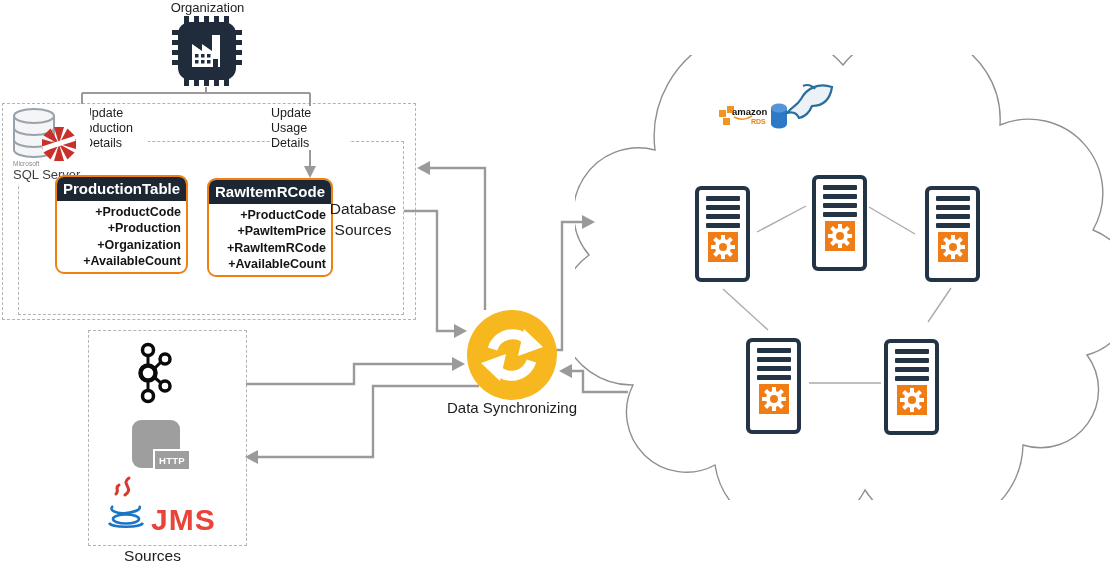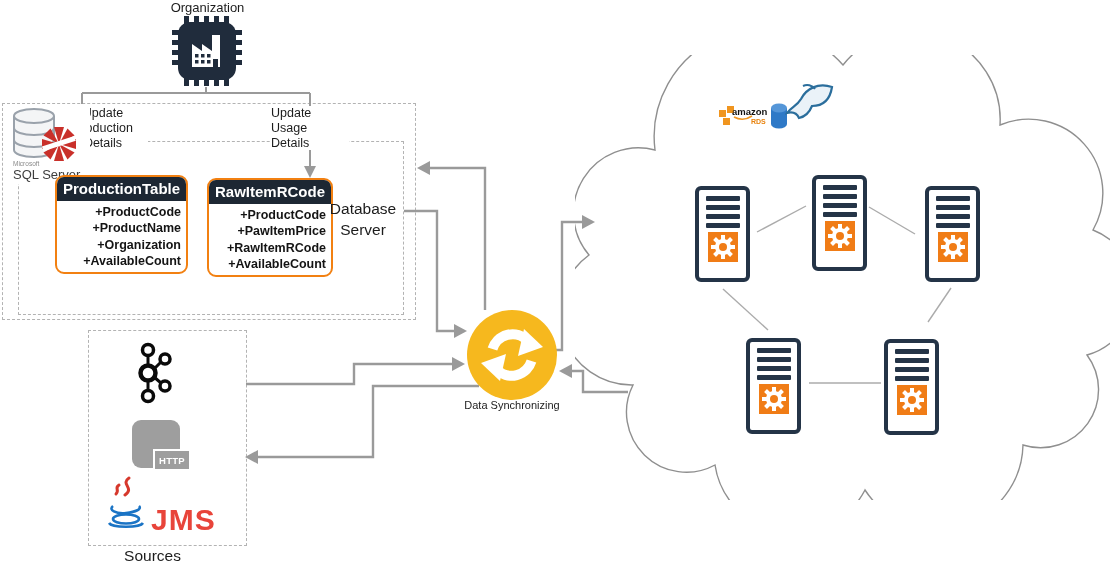--- a/index.html
+++ b/index.html
@@ -146,37 +146,37 @@
       </g>
       <text x="7" y="62" font-size="6.5" fill="#8a8a8a">Microsoft</text>
       <text x="7" y="75" font-size="13" fill="#3d3d3d">SQL Server</text>
     </svg>
   </div>
 
   <div class="table-box" style="left:55px;top:175px;width:133px;height:99px;">
     <div class="table-head">ProductionTable</div>
     <div class="table-body">
       <div>+ProductCode</div>
-      <div>+ProductName</div>
+      <div>+Production</div>
       <div>+Organization</div>
       <div>+AvailableCount</div>
     </div>
   </div>
   <div class="table-box" style="left:207px;top:178px;width:126px;height:99px;">
     <div class="table-head">RawItemRCode</div>
     <div class="table-body">
       <div>+ProductCode</div>
       <div>+PawItemPrice</div>
       <div>+RawItemRCode</div>
       <div>+AvailableCount</div>
     </div>
   </div>
 
   <div class="abs lbl pre" style="left:322px;top:199px;width:82px;text-align:center;font-size:15.5px;line-height:1.35;z-index:6;">Database
-Server</div>
+Sources</div>
 
   <svg class="abs" style="left:135px;top:342px;z-index:6;" width="42" height="62" viewBox="0 0 42 62">
     <g stroke="#0a0a0a" fill="none">
       <circle cx="13" cy="8" r="5.5" stroke-width="3.5"></circle>
       <circle cx="13" cy="54" r="5.5" stroke-width="3.5"></circle>
       <circle cx="30" cy="17" r="5" stroke-width="3.5"></circle>
       <circle cx="30" cy="44" r="5" stroke-width="3.5"></circle>
       <circle cx="13" cy="31" r="7.5" stroke-width="4.5"></circle>
       <path d="M13 14 L13 23 M13 39 L13 48 M19 27 L26 20 M19 35 L26 41" stroke-width="3"></path>
     </g>
@@ -206,21 +206,21 @@
       <g>
         <path d="M25.5 39 A21 21 0 0 1 60 30" stroke="#fff" stroke-width="10" fill="none"></path>
         <polygon points="57,19 76,37 51,46" fill="#fff"></polygon>
       </g>
       <g transform="rotate(180 45 45)">
         <path d="M25.5 39 A21 21 0 0 1 60 30" stroke="#fff" stroke-width="10" fill="none"></path>
         <polygon points="57,19 76,37 51,46" fill="#fff"></polygon>
       </g>
     </svg>
   </div>
-  <div class="abs lbl" style="left:427px;top:399px;width:170px;text-align:center;font-size:11px;z-index:6;">Data Synchronizing</div>
+  <div class="abs lbl" style="left:427px;top:399px;width:170px;text-align:center;font-size:15px;z-index:6;">Data Synchronizing</div>
 
   <svg class="abs" style="left:718px;top:102px;z-index:6;" width="52" height="28" viewBox="0 0 52 28">
     <g fill="#f0951f">
       <rect x="1" y="8" width="7" height="7"></rect>
         <rect x="9" y="4" width="7" height="7"></rect>
         <rect x="5" y="16" width="7" height="7"></rect>
     </g>
     <text x="14" y="13" font-size="9.5" font-weight="bold" fill="#111">amazon</text>
     <path d="M16 15 Q25 20 34 14" stroke="#f0951f" stroke-width="1.6" fill="none"></path>
     <text x="33" y="22" font-size="7" font-weight="bold" fill="#e8820c">RDS</text>

